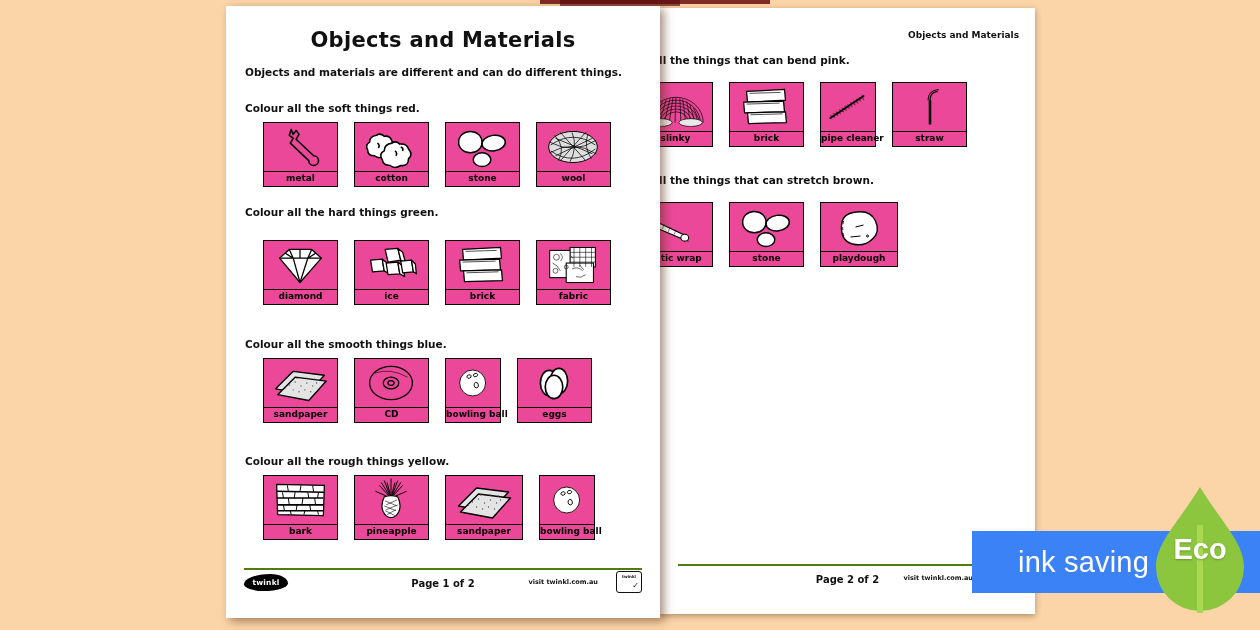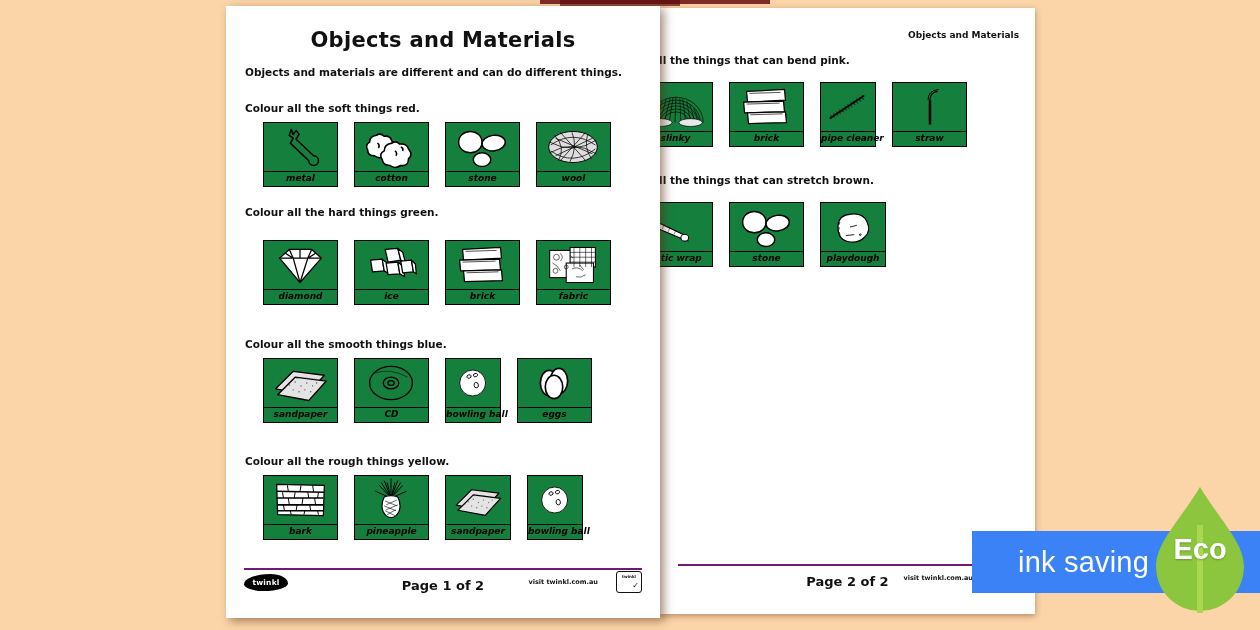--- a/index.html
+++ b/index.html
@@ -31,49 +31,49 @@
     margin:0;padding:14px 0 0 19px;
   }
   .prompt{
     font-size:10.5px;font-weight:bold;color:#111;
     position:absolute;left:19px;
   }
 
   
   .row{position:absolute;display:flex;gap:16px;}
   .card{
-    width:75px;border:1.4px solid #000;background:#15803d;box-sizing:border-box;
-    display:flex;flex-direction:column;font-style:italic;
+    width:75px;border:1.4px solid #000;background:#ec4899;box-sizing:border-box;
+    display:flex;flex-direction:column;
   }
   .card .pic{height:48px;position:relative;overflow:hidden;}
   .card .pic svg{position:absolute;left:0;top:0;width:100%;height:100%;}
   .card .cap{
     border-top:1.4px solid #000;text-align:center;
     font-size:9px;font-weight:bold;color:#000;padding:2px 0 3px;
     line-height:1.05;white-space:nowrap;
   }
   
-  .w1{width:75px}.w2{width:66px}.w3{width:56px}
+  .w1{width:75px}.w2{width:78px}.w3{width:56px}
 
   
   .p2title{
     position:absolute;right:16px;top:22px;font-size:9px;font-weight:bold;color:#111;
   }
   .p2prompt{font-size:10.5px;font-weight:bold;color:#111;position:absolute;}
   .p2row{position:absolute;display:flex;gap:16px;}
 
   
-  .footer{position:absolute;left:18px;right:18px;bottom:22px;height:26px;border-top:2px solid #701a75;}
+  .footer{position:absolute;left:18px;right:18px;bottom:22px;height:26px;border-top:2px solid #4d7c0f;}
   .footer .blob{
     position:absolute;left:0;top:4px;width:44px;height:17px;background:#000;
     border-radius:60% 40% 55% 45% / 60% 55% 45% 40%;
     display:flex;align-items:center;justify-content:center;
   }
   .footer .blob span{color:#fff;font-size:7.5px;font-weight:bold;letter-spacing:.2px;}
-  .footer .pg{position:absolute;left:50%;transform:translateX(-50%);top:8px;font-size:13px;font-weight:bold;color:#111;}
+  .footer .pg{position:absolute;left:50%;transform:translateX(-50%);top:8px;font-size:10px;font-weight:bold;color:#111;}
   .footer .vis{position:absolute;right:44px;top:8px;font-size:6.5px;font-weight:bold;color:#111;}
   .footer .stamp{
     position:absolute;right:0;top:1px;width:26px;height:22px;border:1.2px solid #111;border-radius:3px;
     background:#fff;font-size:4px;font-weight:bold;color:#111;text-align:center;line-height:1.25;padding-top:2px;box-sizing:border-box;
   }
   .footer .stamp .tick{position:absolute;right:2px;bottom:1px;font-size:8px;}
 
   
   .eco-bar{
     position:absolute;left:972px;top:531px;width:288px;height:62px;

